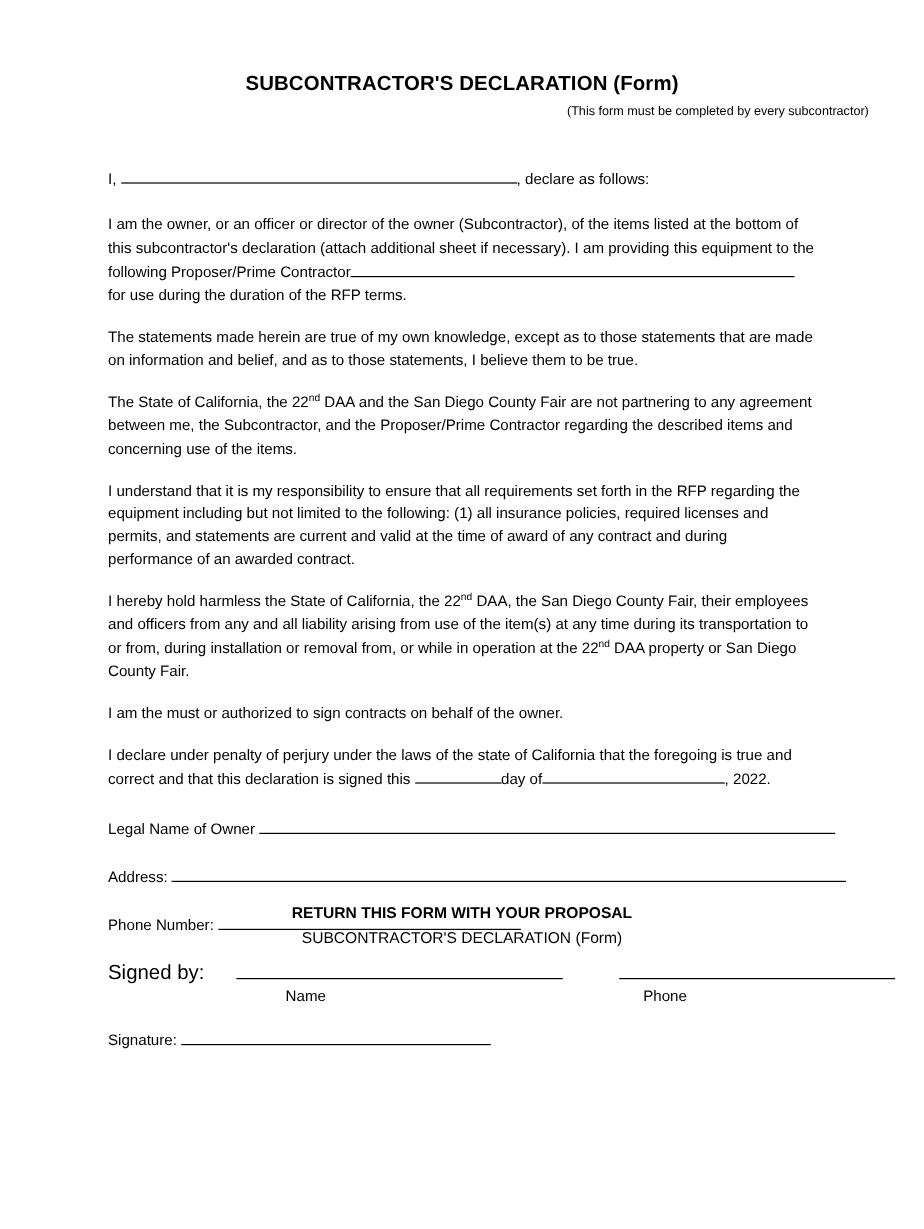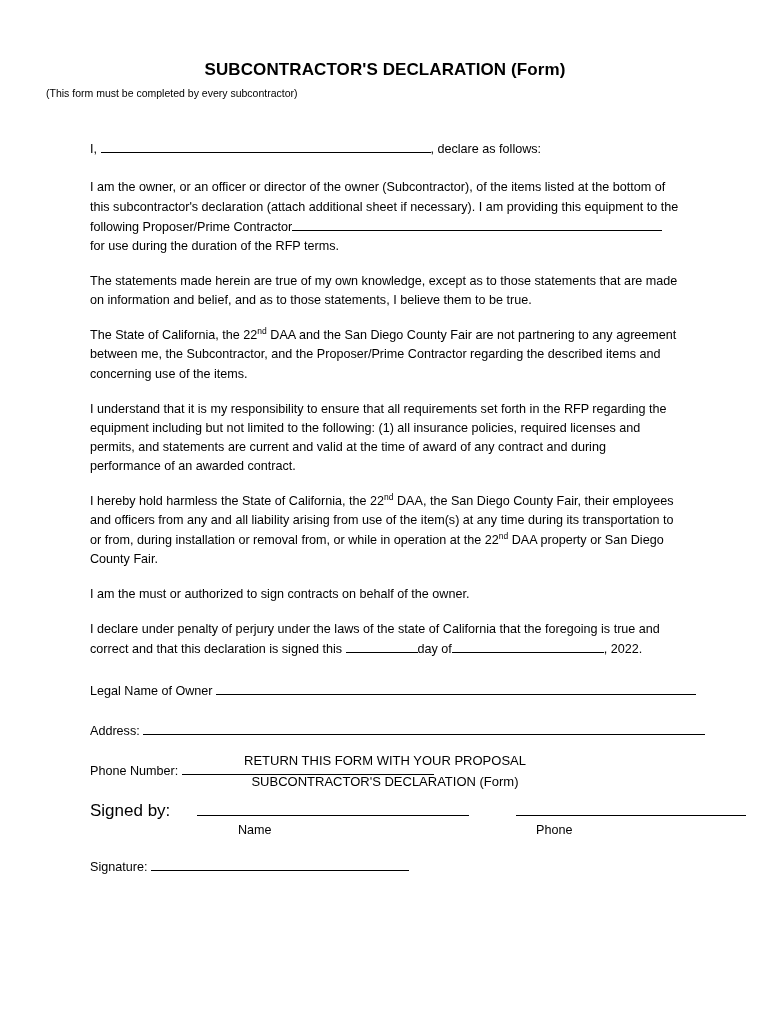--- a/index.html
+++ b/index.html
@@ -25,21 +25,21 @@
   }
   .title {
     text-align: center;
     font-size: 17px;
     font-weight: bold;
     letter-spacing: 0.1px;
     margin: 8px 0 0 0;
     line-height: 1.2;
   }
   .subtitle {
-    text-align: left;
+    text-align: right;
     font-size: 10.5px;
     margin: 7px 0 0 0;
   }
   .body-area {
     padding: 0 44px 0 44px;
     margin-top: 40px;
   }
   p.para {
     font-size: 12.6px;
     line-height: 1.52;
@@ -91,21 +91,21 @@
   }
   .footer {
     position: absolute;
     left: 0;
     right: 0;
     bottom: 72px;
     text-align: center;
   }
   .footer-line1 {
     font-size: 13px;
-    font-weight: normal;
+    font-weight: bold;
     margin-bottom: 6px;
   }
   .footer-line2 {
     font-size: 13px;
   }
 </style>
 </head>
 <body>
 
 <div class="page">

